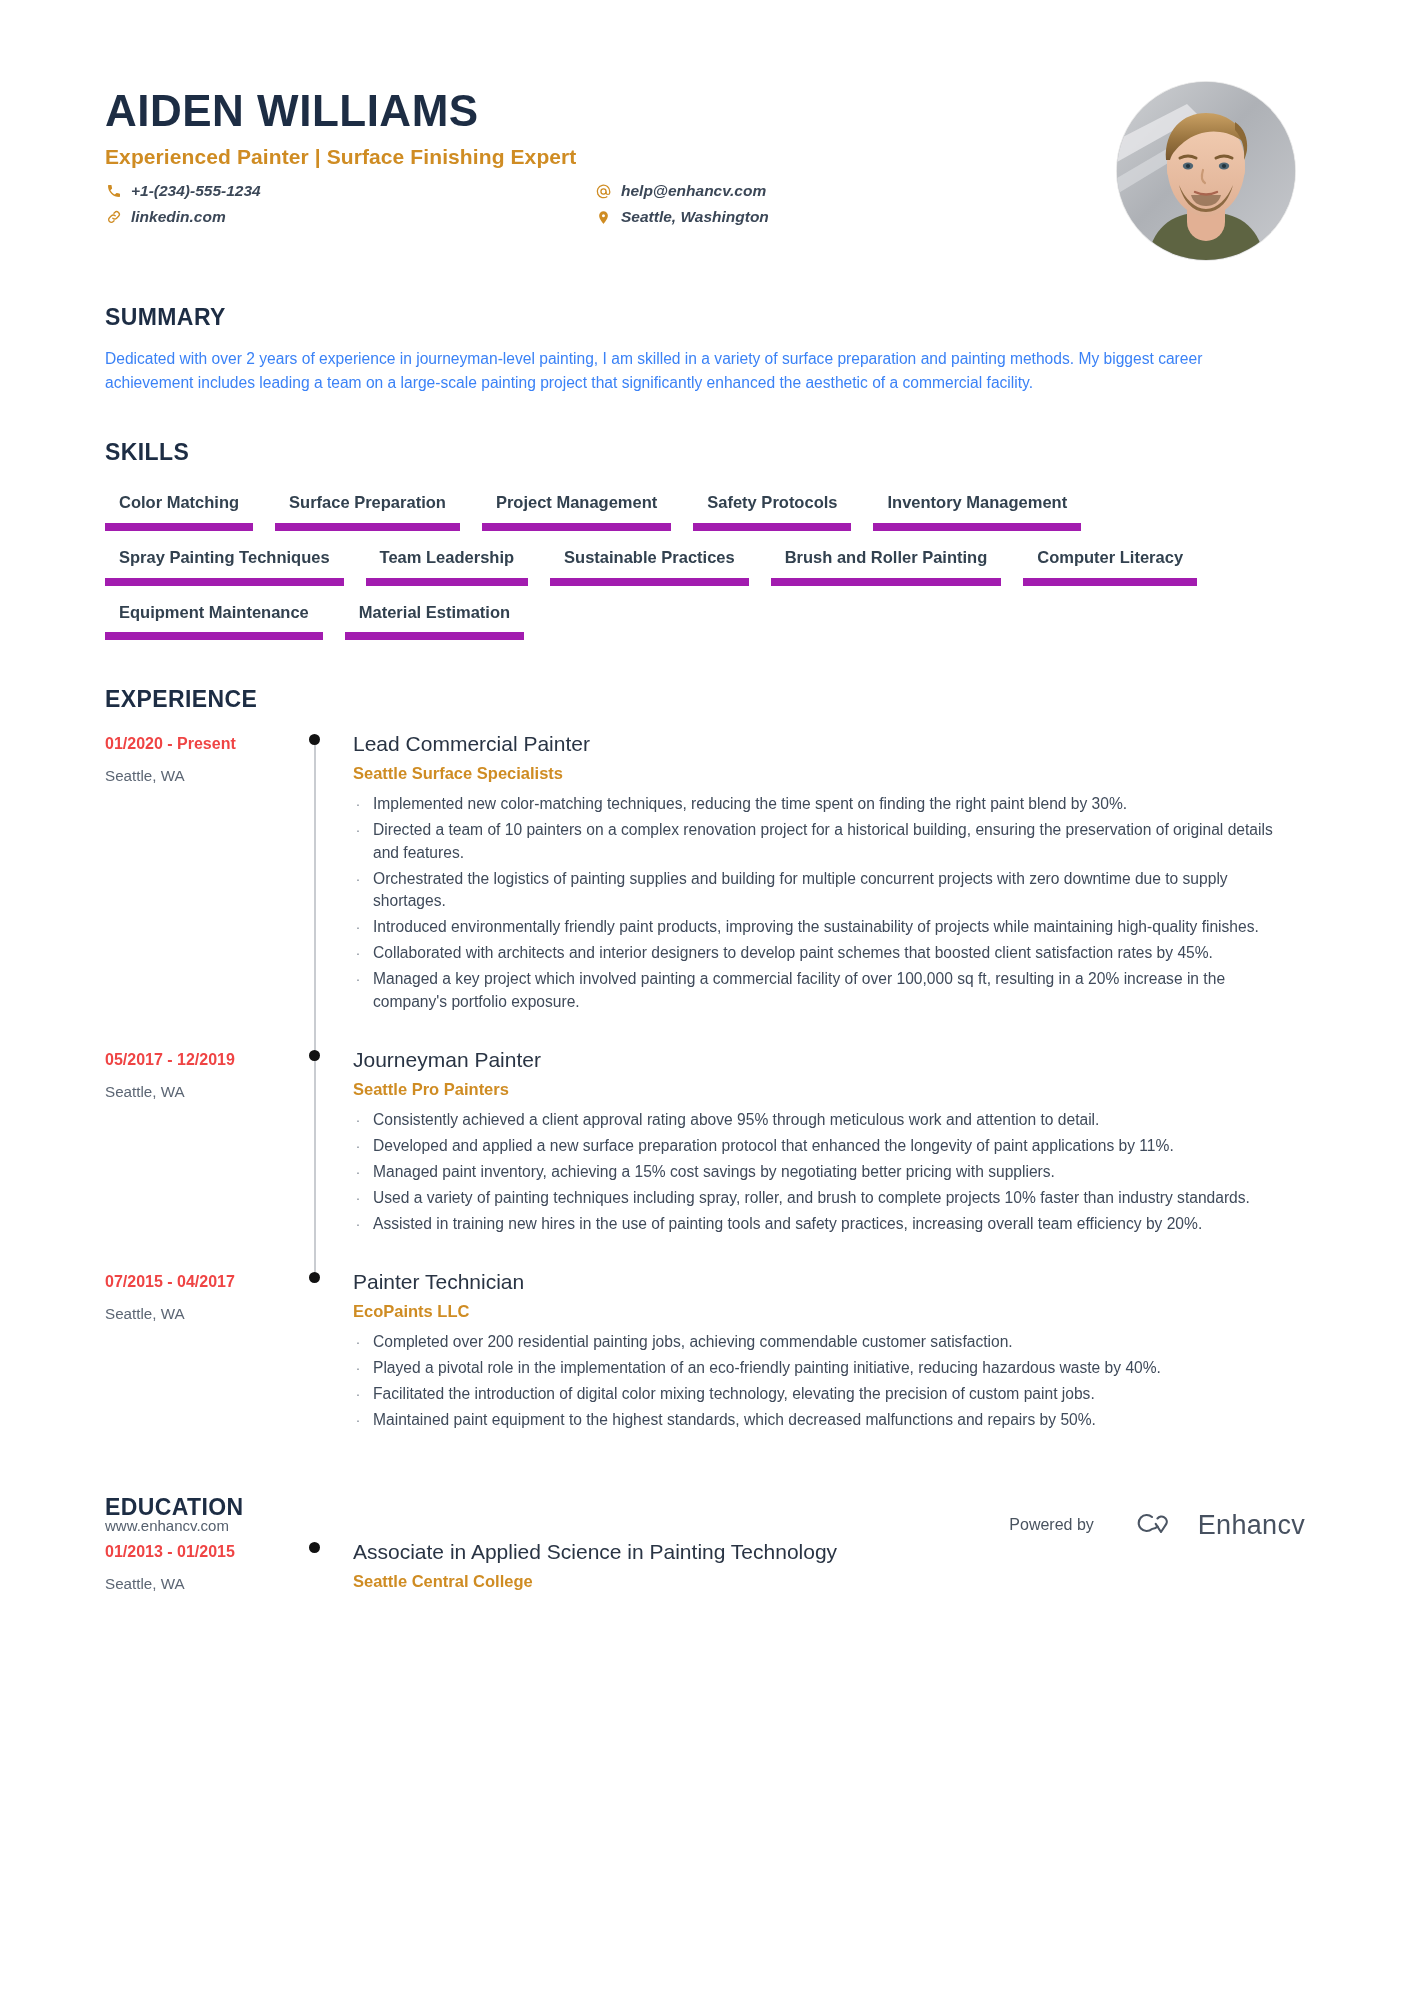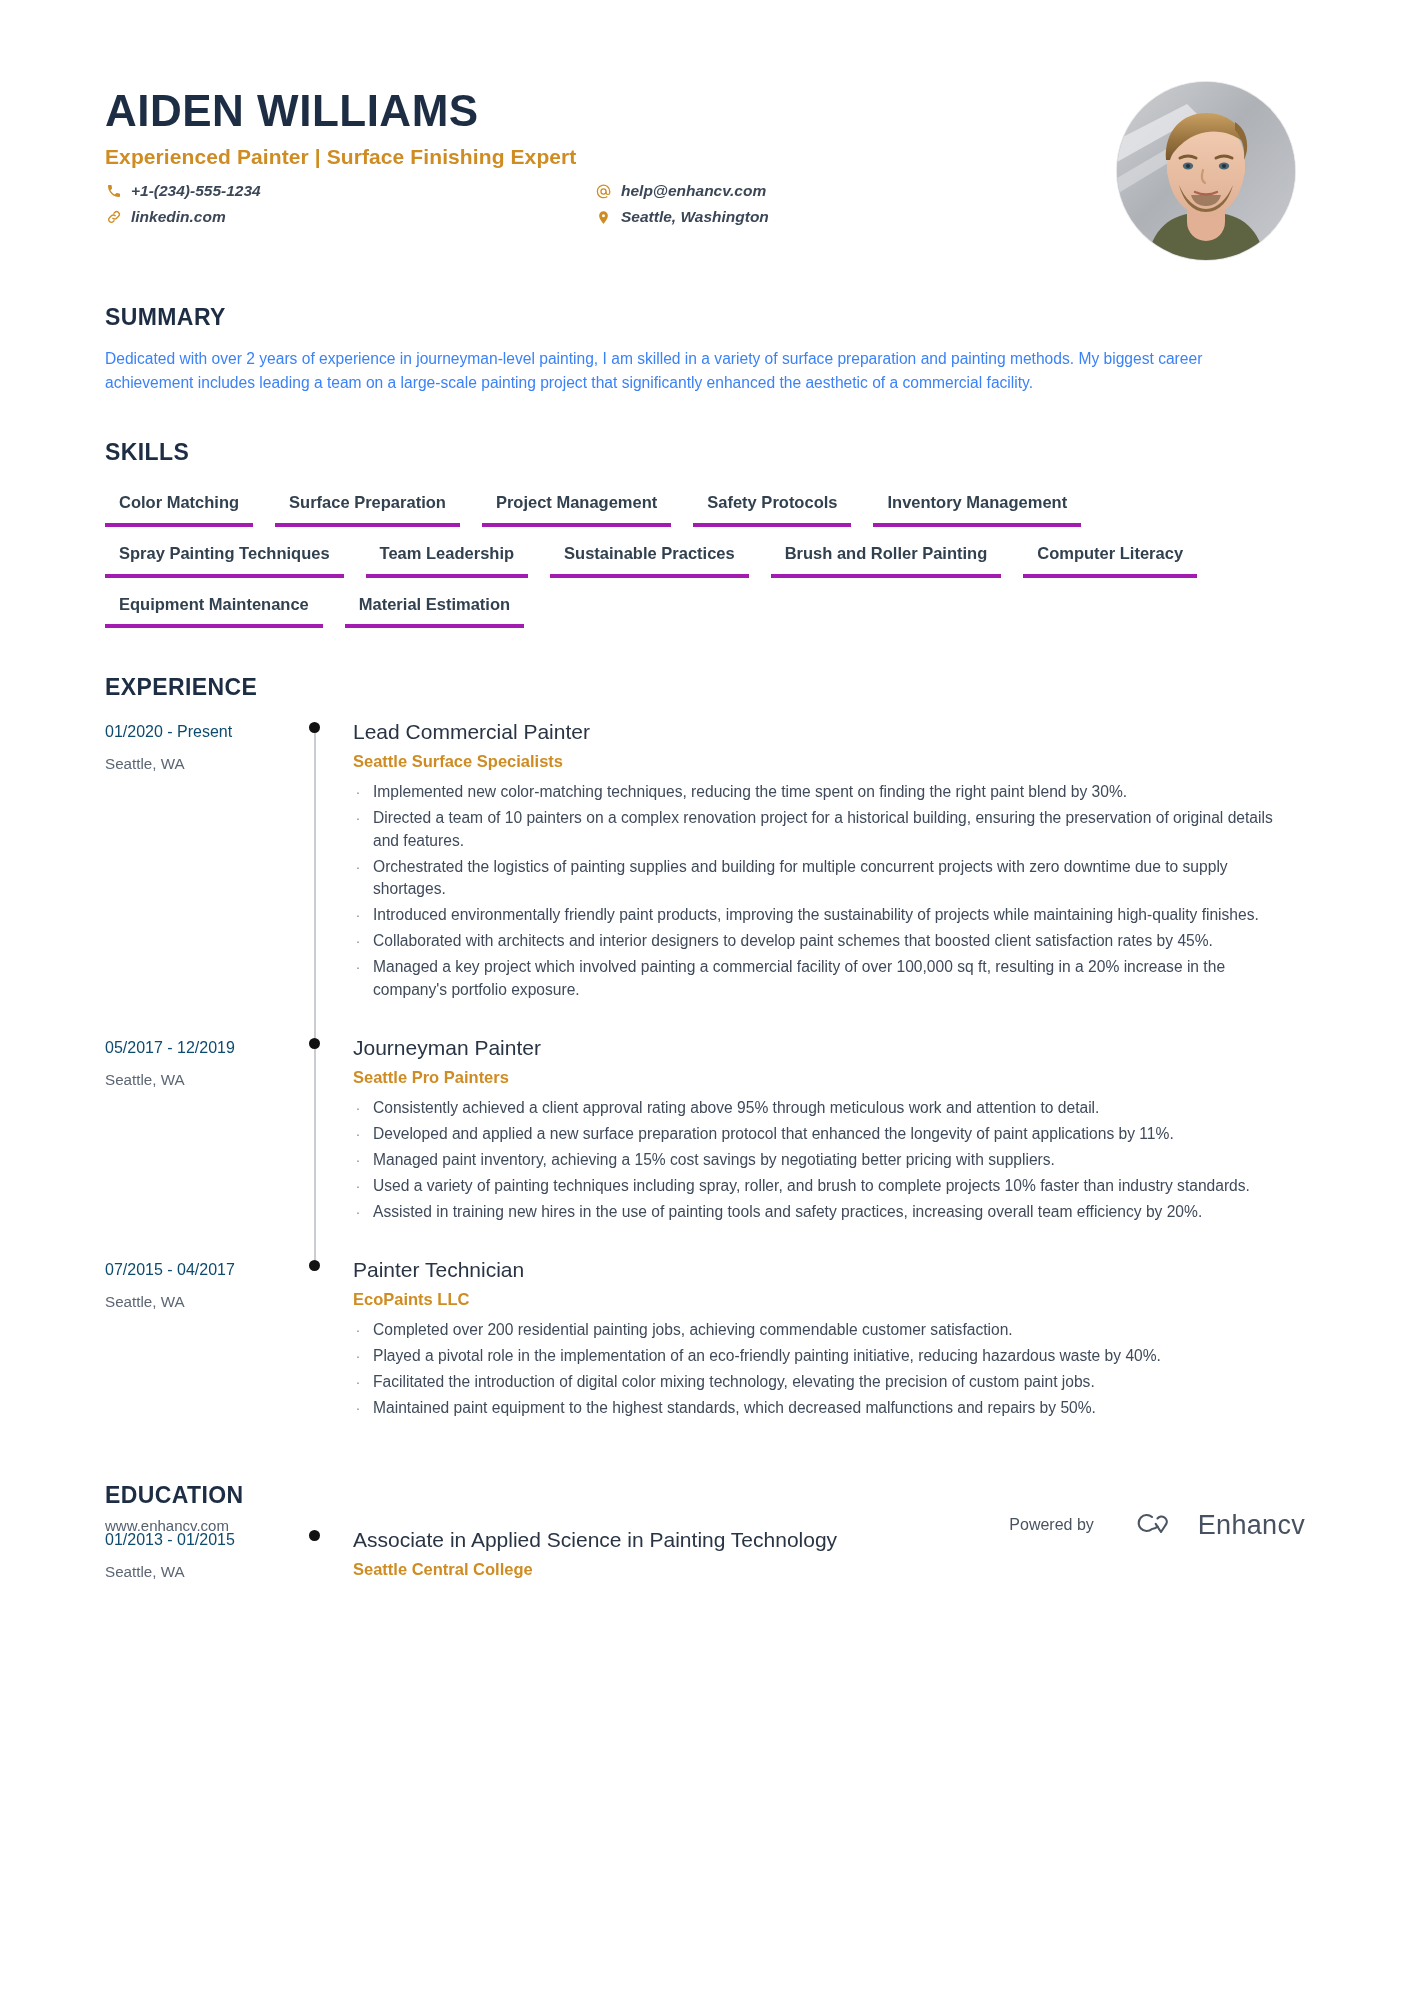--- a/index.html
+++ b/index.html
@@ -107,41 +107,41 @@
     display: flex;
     flex-wrap: wrap;
     gap: 12px 22px;
     max-width: 1200px;
   }
   .skill {
     font-size: 16.5px;
     font-weight: 700;
     color: #32414f;
     padding: 4px 14px 10px 14px;
-    border-bottom: 4px solid #a21caf;
+    border-bottom: 8px solid #a21caf;
     white-space: nowrap;
     line-height: 1.25;
   }
 
   
   .tl-section { margin-top: 46px; }
   .tl-head { font-size: 23px; font-weight: 700; color: #1d2d44; letter-spacing: 0.4px; }
   .entry {
     display: flex;
     align-items: stretch;
     margin-top: 18px;
   }
   .entry-left {
     flex: 0 0 196px;
     padding-top: 4px;
   }
   .entry-date {
     font-size: 16px;
-    font-weight: 400;
-    color: #0c4a6e;
+    font-weight: 700;
+    color: #ef4444;
     white-space: nowrap;
   }
   .entry-loc {
     margin-top: 14px;
     font-size: 15.2px;
     color: #5c6674;
   }
   .entry-rail {
     flex: 0 0 52px;
     position: relative;

